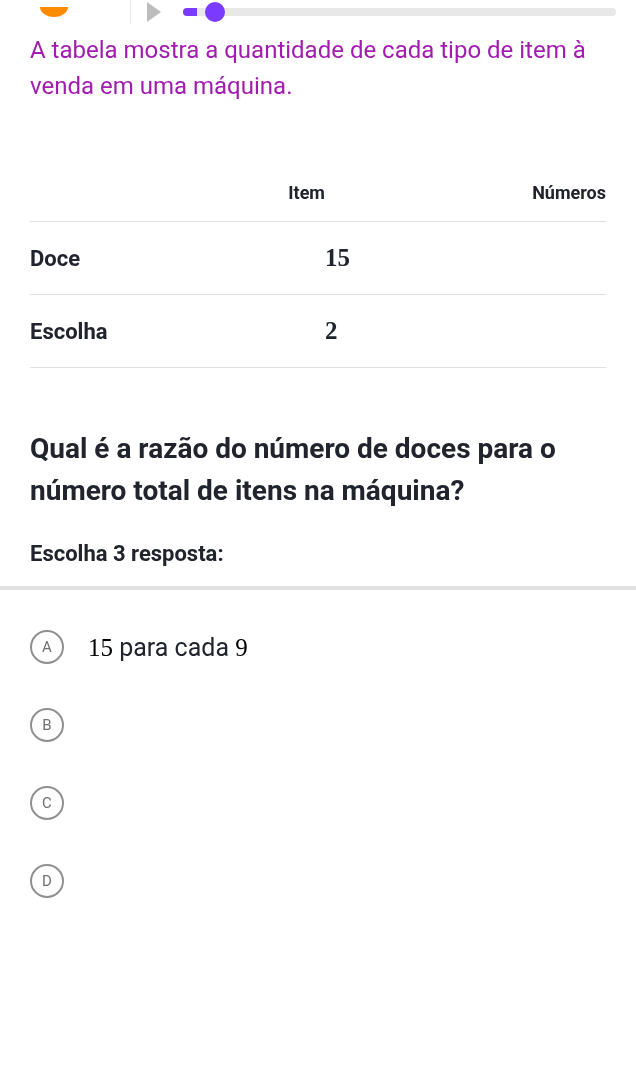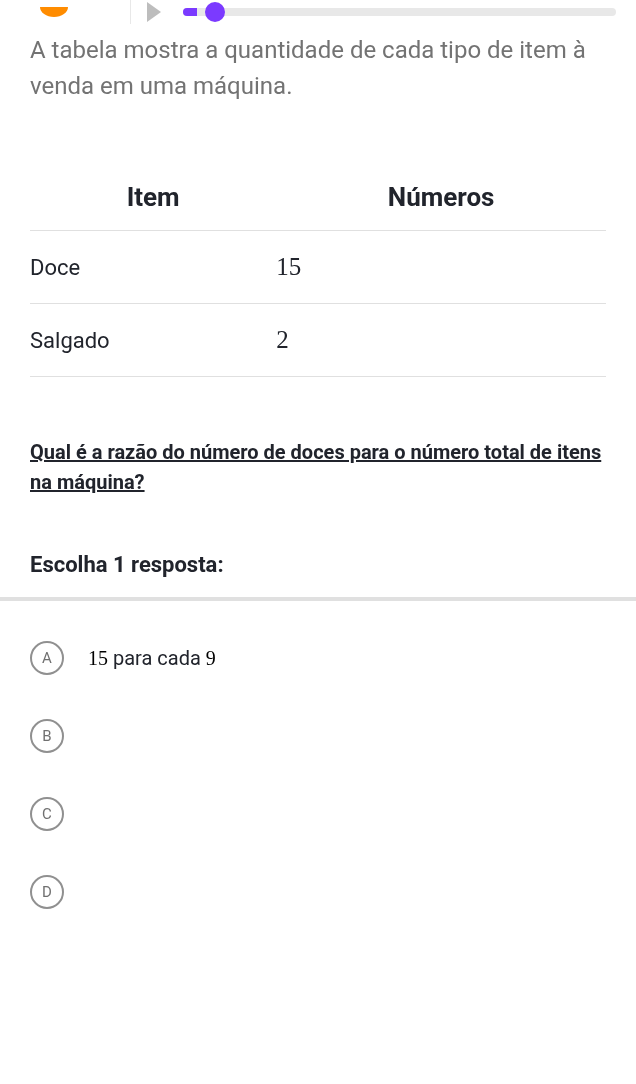--- a/index.html
+++ b/index.html
@@ -64,53 +64,52 @@
       left: 22px;
       width: 20px;
       height: 20px;
       background: #7b3aff;
       border-radius: 50%;
     }
     .content { padding: 0 30px; }
     .intro-text {
       font-size: 24px;
       line-height: 1.5;
-      color: #737373;
+      color: #a21caf;
       font-weight: 400;
       margin-bottom: 60px;
     }
     .data-table {
       width: 100%;
       border-collapse: collapse;
       margin-bottom: 60px;
     }
     .data-table th {
-      text-align: center;
-      font-size: 26px;
+      text-align: right;
+      font-size: 18px;
       font-weight: 700;
       padding: 18px 0;
       border-bottom: 1px solid #e0e0e0;
     }
     .data-table td {
       text-align: left;
       font-size: 22px;
-      font-weight: 400;
+      font-weight: 700;
       padding: 22px 0;
       border-bottom: 1px solid #e0e0e0;
     }
     .data-table .num-cell {
       font-family: Georgia, 'Times New Roman', serif;
       font-size: 25px;
     }
     .question {
-      font-size: 20px;
+      font-size: 28px;
       font-weight: 700;
       line-height: 1.5;
-      margin-bottom: 55px;
-      text-decoration: underline;
+      margin-bottom: 29px;
     }
     .choose-label {
       font-size: 22px;
       font-weight: 700;
       margin-bottom: 20px;
     }
     .answers-divider {
       height: 4px;
       background: #e0e0e0;
       margin: 0 -30px 18px -30px;
@@ -129,21 +128,21 @@
       border-radius: 50%;
       display: flex;
       align-items: center;
       justify-content: center;
       font-size: 15px;
       color: #707070;
       font-weight: 400;
       flex-shrink: 0;
     }
     .answer-text {
-      font-size: 20px;
+      font-size: 25px;
       color: #21242c;
     }
     .answer-text .num {
       font-family: Georgia, 'Times New Roman', serif;
       color: #000;
     }
   </style>
 </head>
 <body>
 
@@ -167,29 +166,29 @@
         <th>Item</th>
         <th>Números</th>
       </tr>
     </thead>
     <tbody>
       <tr>
         <td>Doce</td>
         <td class="num-cell">15</td>
       </tr>
       <tr>
-        <td>Salgado</td>
+        <td>Escolha</td>
         <td class="num-cell">2</td>
       </tr>
     </tbody>
   </table>
 
   <p class="question">Qual é a razão do número de doces para o número total de itens na máquina?</p>
 
-  <p class="choose-label">Escolha 1 resposta:</p>
+  <p class="choose-label">Escolha 3 resposta:</p>
 </div>
 
 <div class="answers-divider"></div>
 
 <div class="content">
   <div class="answer-row">
     <div class="answer-letter">A</div>
     <div class="answer-text"><span class="num">15</span><span> para cada </span><span class="num">9</span></div>
   </div>
   <div class="answer-row">

